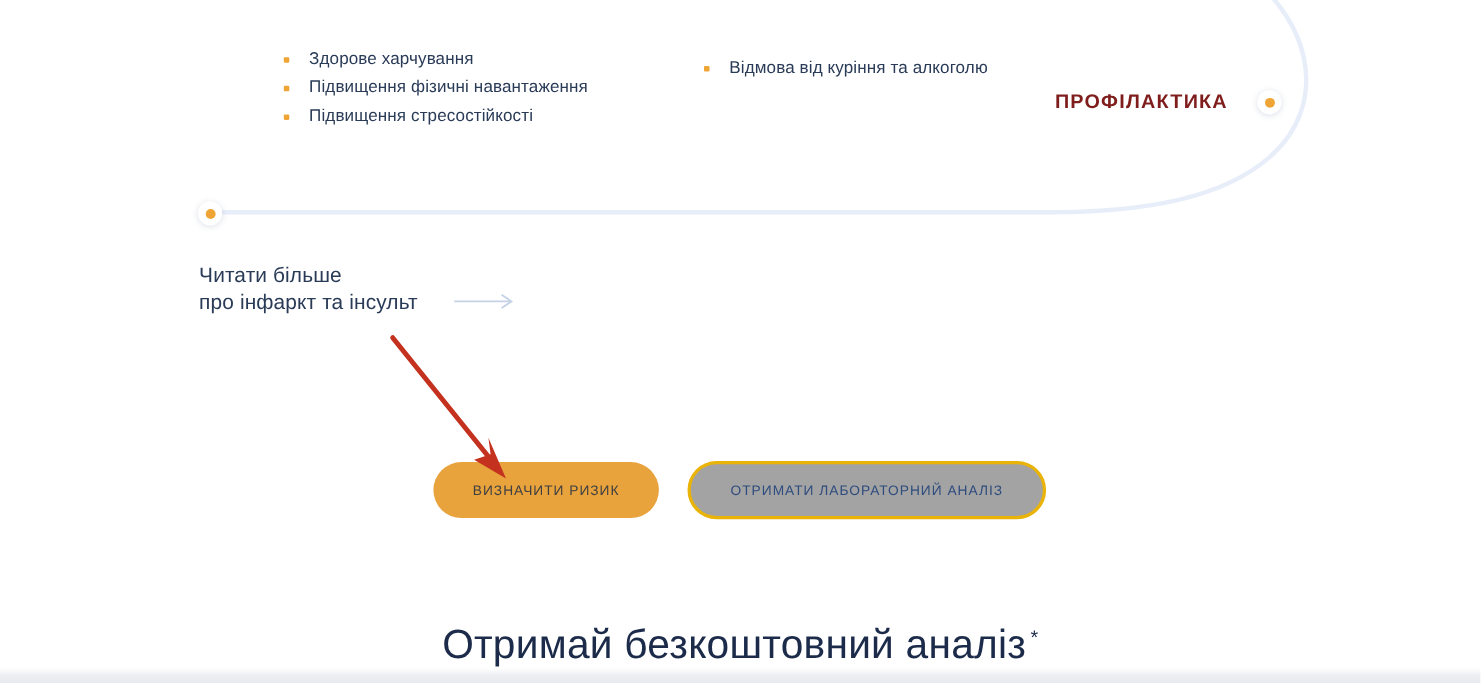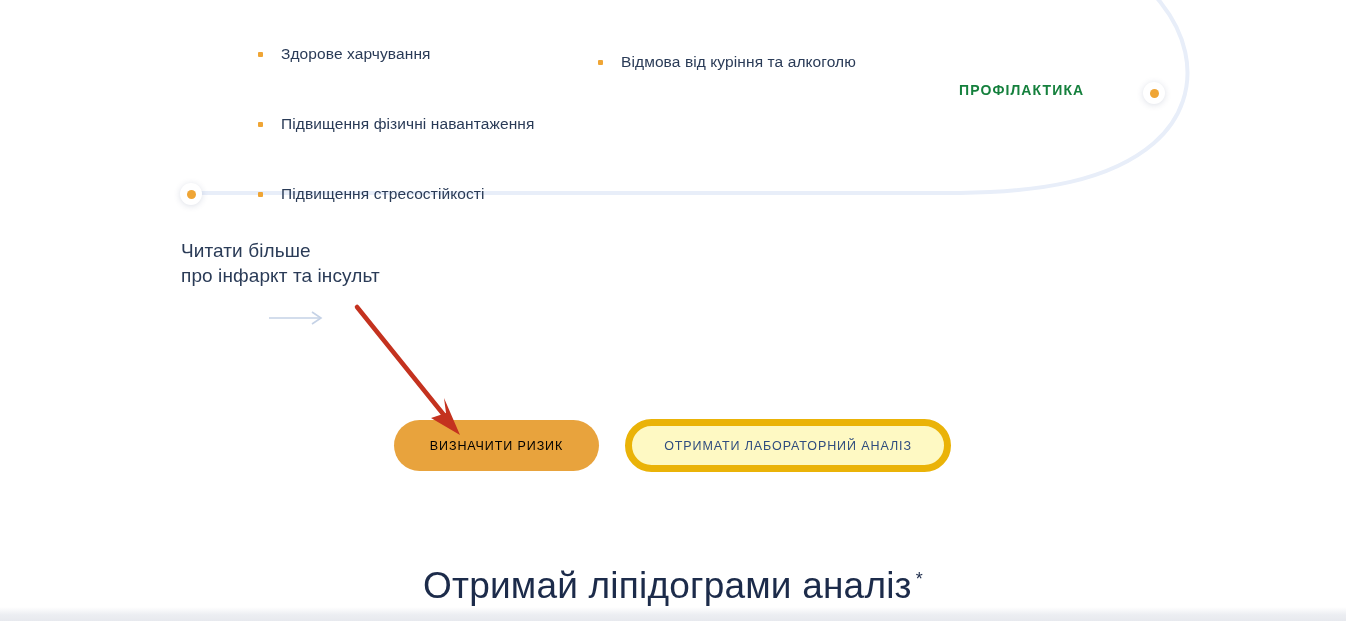--- a/index.html
+++ b/index.html
@@ -41,21 +41,21 @@
     top: 44px;
     width: 900px;
     display: flex;
     flex-direction: row;
     align-items: flex-start;
   }
   .pv-col {
     display: flex;
     flex-direction: column;
   }
-  #pv-col-left { width: 335px; gap: 44px; }
+  #pv-col-left { width: 335px; }
   #pv-col-right { width: 300px; margin-left: 5px; }
 
   .pv-item {
     display: flex;
     flex-direction: row;
     align-items: flex-start;
     margin-bottom: 6px;
   }
   .pv-bullet {
     width: 5px;
@@ -72,24 +72,24 @@
     color: #2A3B57;
     letter-spacing: 0.1px;
     white-space: pre-line;
   }
 
   
   #prevention-label {
     position: absolute;
     left: 959px;
     top: 82px;
-    font-size: 14px;
+    font-size: 18px;
     font-weight: bold;
     letter-spacing: 1.1px;
-    color: #15803d;
+    color: #7f1d1d;
     white-space: nowrap;
   }
 
   
   .node-dot {
     position: absolute;
     width: 22px;
     height: 22px;
     border-radius: 50%;
     background: #ffffff;
@@ -107,21 +107,21 @@
   }
   #node-dot-prevention { left: 1143px; top: 82px; }
   #node-dot-readmore  { left: 180px;  top: 183px; }
 
   
   #read-more {
     position: absolute;
     left: 181px;
     top: 238px;
     display: flex;
-    flex-direction: column;
+    flex-direction: row;
     align-items: center;
   }
   #read-more-text {
     font-size: 19px;
     line-height: 25px;
     color: #2A3B57;
     white-space: pre-line;
     letter-spacing: 0.1px;
   }
   #read-more-arrow {
@@ -137,39 +137,39 @@
     top: 419px;
     display: flex;
     flex-direction: row;
     align-items: center;
   }
   #btn-primary {
     width: 205px;
     height: 51px;
     border-radius: 26px;
     background: #E8A33D;
-    color: #000000;
+    color: #404040;
     border: none;
     font-family: "Liberation Sans", sans-serif;
     font-size: 12.5px;
     letter-spacing: 0.9px;
     cursor: pointer;
     display: flex;
     align-items: center;
     justify-content: center;
     padding: 0;
   }
   #btn-secondary {
     margin-left: 26px;
     width: 326px;
     height: 53px;
     border-radius: 27px;
-    background: #fef9c3;
+    background: #a3a3a3;
     color: #2F4C7E;
-    border: 7px solid #eab308;
+    border: 3px solid #eab308;
     font-family: "Liberation Sans", sans-serif;
     font-size: 12.5px;
     letter-spacing: 0.9px;
     cursor: pointer;
     display: flex;
     align-items: center;
     justify-content: center;
     padding: 0;
   }
 
@@ -235,21 +235,21 @@
         <span class="pv-bullet"></span>
         <span class="pv-text">Підвищення фізичні навантаження</span>
       </div>
       <div class="pv-item">
         <span class="pv-bullet"></span>
         <span class="pv-text">Підвищення стресостійкості</span>
       </div>
     </div>
 
     <div class="pv-col" id="pv-col-right">
-      <div class="pv-item" style="margin-top:8px;">
+      <div class="pv-item" style="margin-top:8px;justify-content:flex-end;">
         <span class="pv-bullet"></span>
         <span class="pv-text">Відмова від куріння та алкоголю</span>
       </div>
     </div>
 
   </div>
 
   <div id="prevention-label">ПРОФІЛАКТИКА</div>
   <div class="node-dot" id="node-dot-prevention"></div>
 
@@ -263,21 +263,21 @@
       <polyline points="44,2 53,8 44,14" fill="none" stroke="#C5D2E6" stroke-width="1.6"></polyline>
     </svg>
   </div>
 
   <div id="button-row">
     <button id="btn-primary">ВИЗНАЧИТИ РИЗИК</button>
     <button id="btn-secondary">ОТРИМАТИ ЛАБОРАТОРНИЙ АНАЛІЗ</button>
   </div>
 
   <div id="bottom-heading">
-    <span>Отримай ліпідограми аналіз</span><span id="bottom-heading-asterisk">*</span>
+    <span>Отримай безкоштовний аналіз</span><span id="bottom-heading-asterisk">*</span>
   </div>
 
   <div id="bottom-band"></div>
 
   <svg id="annotation-arrow" viewBox="0 0 1346 621" xmlns="http://www.w3.org/2000/svg">
     <line x1="357" y1="307" x2="452" y2="425" stroke="#C4321F" stroke-width="4.5" stroke-linecap="round"></line>
     <polygon points="460,435 431,418 446,413 444,398" fill="#C4321F"></polygon>
   </svg>
 
 </div>

